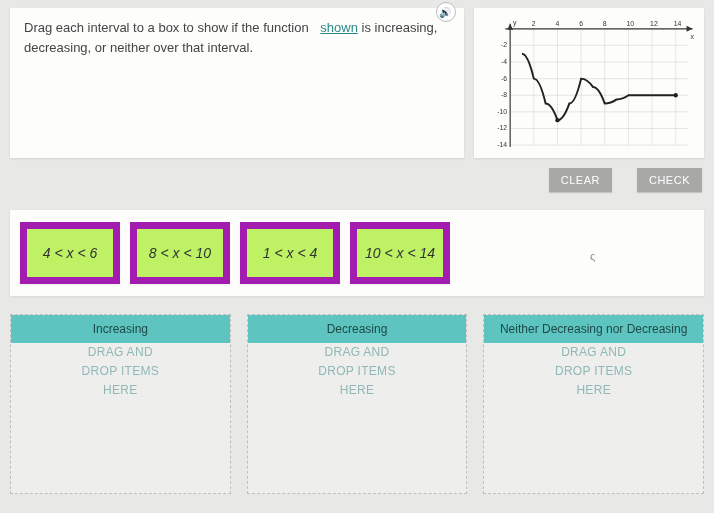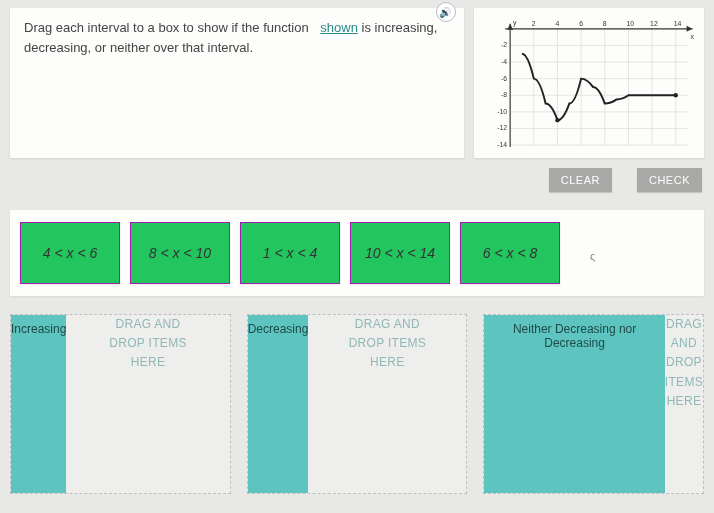--- a/index.html
+++ b/index.html
@@ -56,43 +56,43 @@
   }
   .tiles-row {
     background: #fdfdfb;
     margin: 18px 10px 0 10px;
     padding: 12px 10px;
     display: flex;
     gap: 10px;
     box-shadow: 0 1px 2px rgba(0,0,0,0.08);
   }
   .tile {
-    background: #22c55e;
-    border: 1px solid #a21caf;
+    background: #bef264;
+    border: 7px solid #a21caf;
     width: 100px;
     height: 62px;
     display:flex;align-items:center;justify-content:center;
     font-size: 14px;
     color: #333;
     box-shadow: 0 1px 2px rgba(0,0,0,0.08);
     cursor: grab;
     font-style: italic;
     white-space: nowrap;
   }
   .drop-row {
     display:flex;
     gap: 16px;
     padding: 18px 10px 0 10px;
   }
   .drop-zone {
     flex:1;
     border: 1px dashed #bfbfbd;
     background: rgba(255,255,255,0.25);
     display:flex;
-    flex-direction:row;
+    flex-direction:column;
     min-height: 180px;
   }
   .drop-zone .hdr {
     background: #5ec4c0;
     color: #1d4a48;
     font-size: 12px;
     padding: 7px 0;
     text-align:center;
     font-weight: 500;
   }
@@ -182,21 +182,20 @@
   <button class="btn">CHECK</button>
 </div>
 
 <span class="spacer-label">ς</span>
 
 <div class="tiles-row">
   <div class="tile">4 &lt; x &lt; 6</div>
   <div class="tile">8 &lt; x &lt; 10</div>
   <div class="tile">1 &lt; x &lt; 4</div>
   <div class="tile">10 &lt; x &lt; 14</div>
-  <div class="tile">6 &lt; x &lt; 8</div>
 </div>
 
 <div class="drop-row">
   <div class="drop-zone">
     <div class="hdr">Increasing</div>
     <div class="body">
         <div class="placeholder">DRAG AND<br>DROP ITEMS<br>HERE</div>
       </div>
   </div>
   <div class="drop-zone">

